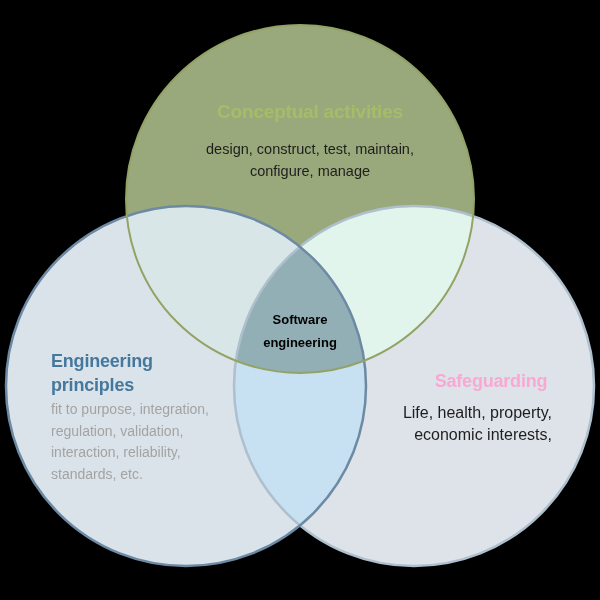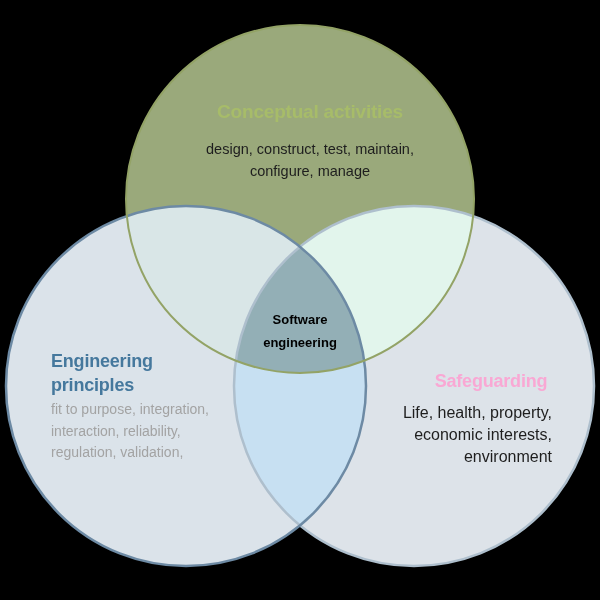--- a/index.html
+++ b/index.html
@@ -73,24 +73,24 @@
     <div>Software</div>
     <div>engineering</div>
   </div>
 
   <div class="txt title engineering-title" style="color: rgb(69, 120, 157);">
     <div>Engineering</div>
     <div>principles</div>
   </div>
   <div class="txt engineering-body" style="color: #a3a3a3;">
     <div>fit to purpose, integration,</div>
+    <div>regulation, validation,</div>
     <div>interaction, reliability,</div>
-    <div>regulation, validation,</div>
+    <div>standards, etc.</div>
   </div>
 
   <div class="txt title safeguarding-title" style="color: #f9a8d4;">Safeguarding</div>
   <div class="txt safeguarding-body" style="color: rgb(30, 30, 30);">
     <div>Life, health, property,</div>
     <div>economic interests,</div>
-    <div>environment</div>
   </div>
 
 </div>
 
 </body></html>

